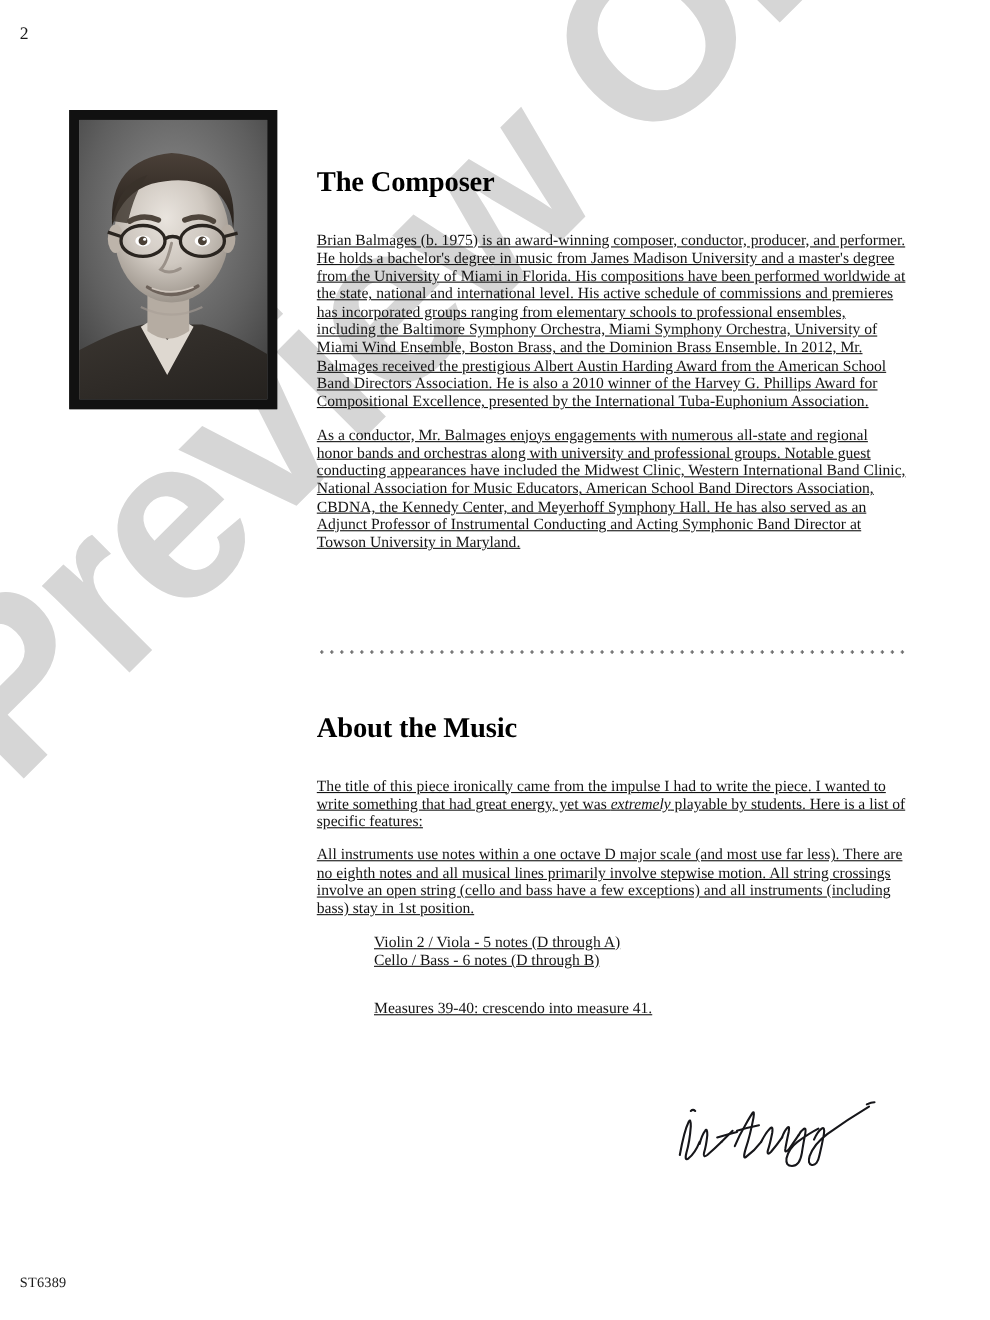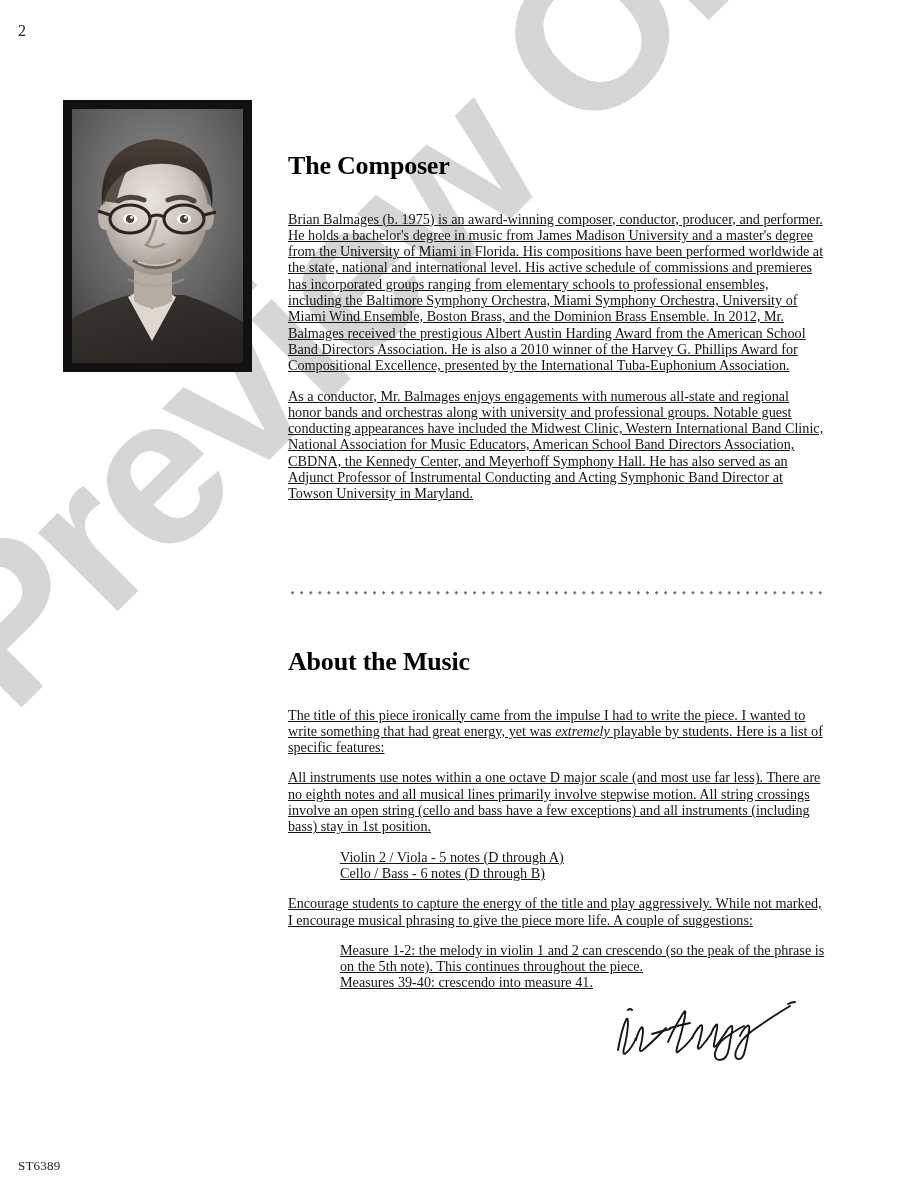--- a/index.html
+++ b/index.html
@@ -366,24 +366,22 @@
           <span>The title of this piece ironically came from the impulse I had to write the piece. I wanted to write something that had great energy, yet was </span><em>extremely</em><span> playable by students. Here is a list of specific features:</span>
         </p>
         <div class="para-gap"></div>
         <p class="body-text">All instruments use notes within a one octave D major scale (and most use far less). There are no eighth notes and all musical lines primarily involve stepwise motion. All string crossings involve an open string (cello and bass have a few exceptions) and all instruments (including bass) stay in 1st position.</p>
         <div class="para-gap"></div>
         <div class="indent-block">
           <p class="body-text">Violin 2 / Viola - 5 notes (D through A)</p>
           <p class="body-text">Cello / Bass - 6 notes (D through B)</p>
         </div>
         <div class="para-gap"></div>
-        <p class="body-text">Encourage students to capture the energy of the title and play aggressively. While not marked, I encourage musical phrasing to give the piece more life. A couple of suggestions:</p>
         <div class="para-gap"></div>
         <div class="indent-block">
-          <p class="body-text">Measure 1-2: the melody in violin 1 and 2 can crescendo (so the peak of the phrase is on the 5th note). This continues throughout the piece.</p>
           <p class="body-text">Measures 39-40: crescendo into measure 41.</p>
         </div>
       </div>
     </section>
 
   </div>
 
   <div id="signature">
     <svg viewBox="0 0 185 70">
       <g fill="none" stroke="#16161a" stroke-width="1.9" stroke-linecap="round" stroke-linejoin="round">

